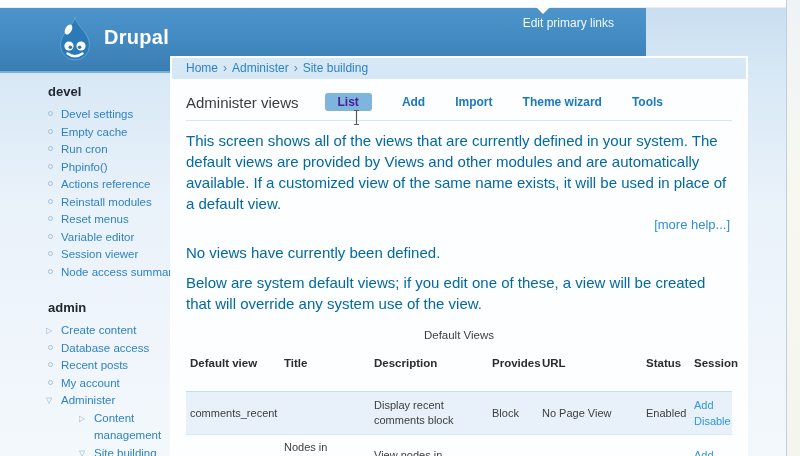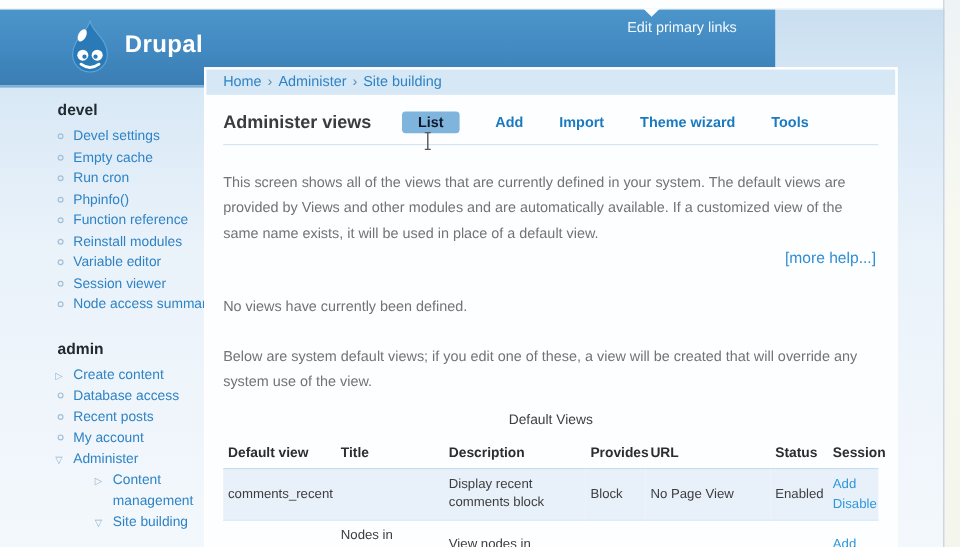--- a/index.html
+++ b/index.html
@@ -45,33 +45,33 @@
   
   .panel { position:absolute; left:170px; top:56px; width:578px; height:400px;
            background:#fdfeff; border:2px solid rgba(255,255,255,0.92); border-bottom:none; }
   .breadcrumb { height:21px; background:#d6e7f5; font-size:12px; padding:3px 0 0 14px; color:#56809f; }
   .breadcrumb a { color:#2f83c5; text-decoration:none; cursor:pointer; }
   .crumb-sep { margin:0 5px; color:#5e8bad; }
 
   .content { padding:9px 14px 0 14px; }
 
   .title-row { display:flex; align-items:center; padding:5px 0 9px 0; border-bottom:1px solid #d6e7f4; }
-  .page-title { font-size:15px; font-weight:bold; color:#3c3c3c; margin-right:26px; }
+  .page-title { font-size:15px; font-weight:normal; color:#3c3c3c; margin-right:26px; }
   .tabs { display:flex; align-items:center; gap:30px; }
   .tab { font-size:12px; font-weight:bold; color:#1b79c0; text-decoration:none; cursor:pointer; }
-  .tab.active { background:#7fb4dd; color:#0f172a; border-radius:3px; padding:2px 13px; }
-
-  .para { font-size:12px; color:#737373; line-height:21px; margin-top:21px; }
+  .tab.active { background:#7fb4dd; color:#4c1d95; border-radius:3px; padding:2px 13px; }
+
+  .para { font-size:15px; color:#0369a1; line-height:21px; margin-top:9px; }
   .more-help { text-align:right; margin:1px 2px 2px 0; }
   .more-help a { font-size:13px; color:#2e8fd4; text-decoration:none; cursor:pointer; }
 
   
   .views-table { width:546px; border-collapse:collapse; table-layout:fixed; margin-top:15px; }
   .views-table caption { font-size:11.5px; color:#3e3e3e; padding-bottom:11px; }
-  .views-table th { text-align:left; font-size:11.5px; color:#2d2d2d; padding:5px 4px 6px 4px; border-bottom:1px solid #c7dcee; }
+  .views-table th { text-align:left; font-size:11.5px; color:#2d2d2d; padding:5px 4px 22px 4px; border-bottom:1px solid #c7dcee; }
   .views-table td { font-size:11px; color:#3d3d3d; padding:5px 4px; line-height:15px; vertical-align:middle;
                     border-bottom:1px solid #dbe9f4; }
   .views-table tbody tr.odd { background:#e8f1f9; }
   .views-table a { color:#2e97dc; text-decoration:none; cursor:pointer; }
   .url-cell a { white-space:nowrap; }
   .actions-cell a { display:block; line-height:16px; }
 
   
   .text-cursor { position:absolute; left:352px; top:109px; width:9px; height:17px; }
 </style>
@@ -104,22 +104,23 @@
 
   <div class="sidebar">
 
     <div class="sb-section">
       <h3 class="sb-title">devel</h3>
       <ul class="sb-list">
         <li class="sb-item"><span class="bullet b-circle"></span><a>Devel settings</a></li>
         <li class="sb-item"><span class="bullet b-circle"></span><a>Empty cache</a></li>
         <li class="sb-item"><span class="bullet b-circle"></span><a>Run cron</a></li>
         <li class="sb-item"><span class="bullet b-circle"></span><a>Phpinfo()</a></li>
-        <li class="sb-item"><span class="bullet b-circle"></span><a>Function reference</a></li>
+        <li class="sb-item"><span class="bullet b-circle"></span><a>Actions reference</a></li>
         <li class="sb-item"><span class="bullet b-circle"></span><a>Reinstall modules</a></li>
+        <li class="sb-item"><span class="bullet b-circle"></span><a>Reset menus</a></li>
         <li class="sb-item"><span class="bullet b-circle"></span><a>Variable editor</a></li>
         <li class="sb-item"><span class="bullet b-circle"></span><a>Session viewer</a></li>
         <li class="sb-item"><span class="bullet b-circle"></span><a>Node access summary</a></li>
       </ul>
     </div>
 
     <div class="sb-section">
       <h3 class="sb-title">admin</h3>
       <ul class="sb-list">
         <li class="sb-item"><span class="bullet b-tri b-col"></span><a>Create content</a></li>

